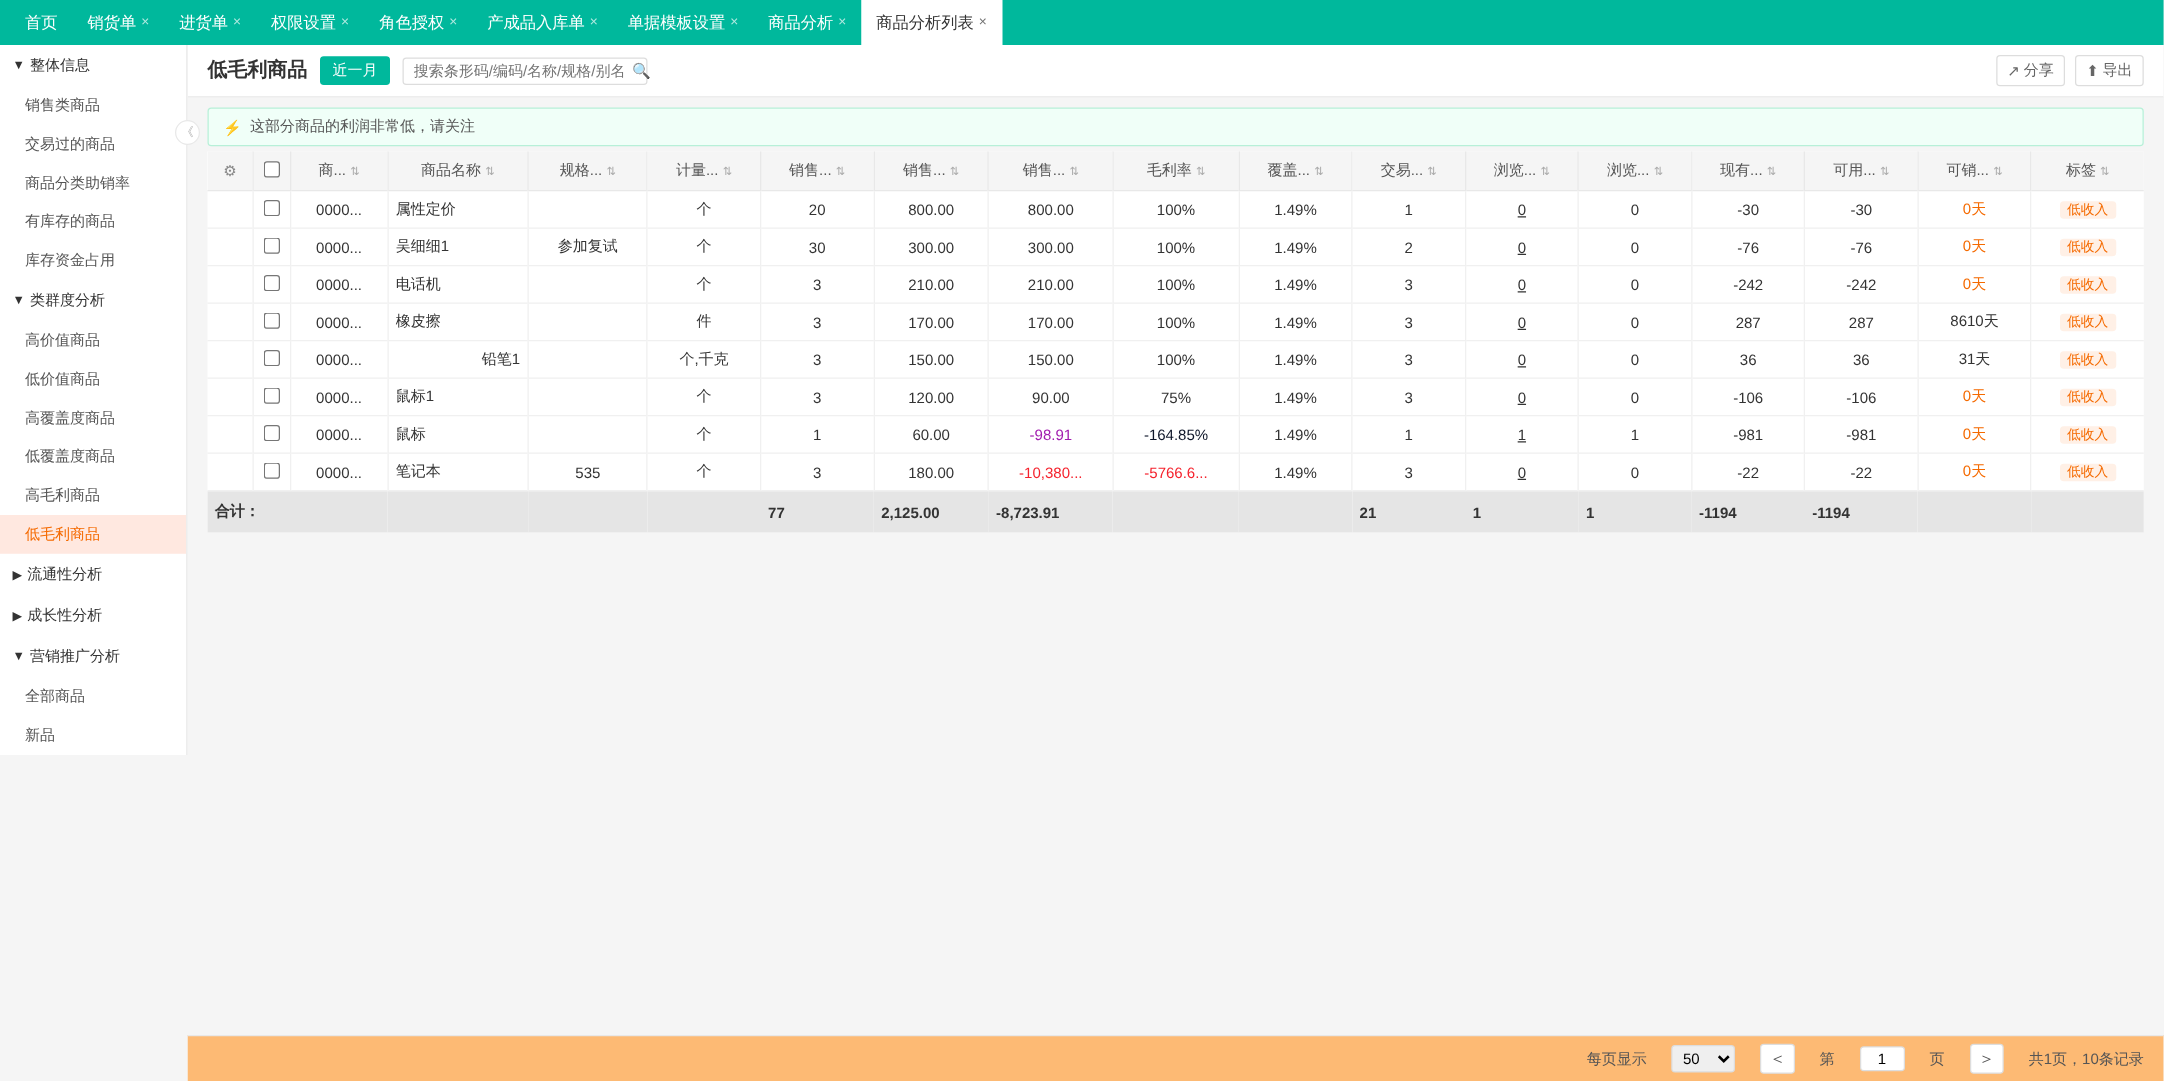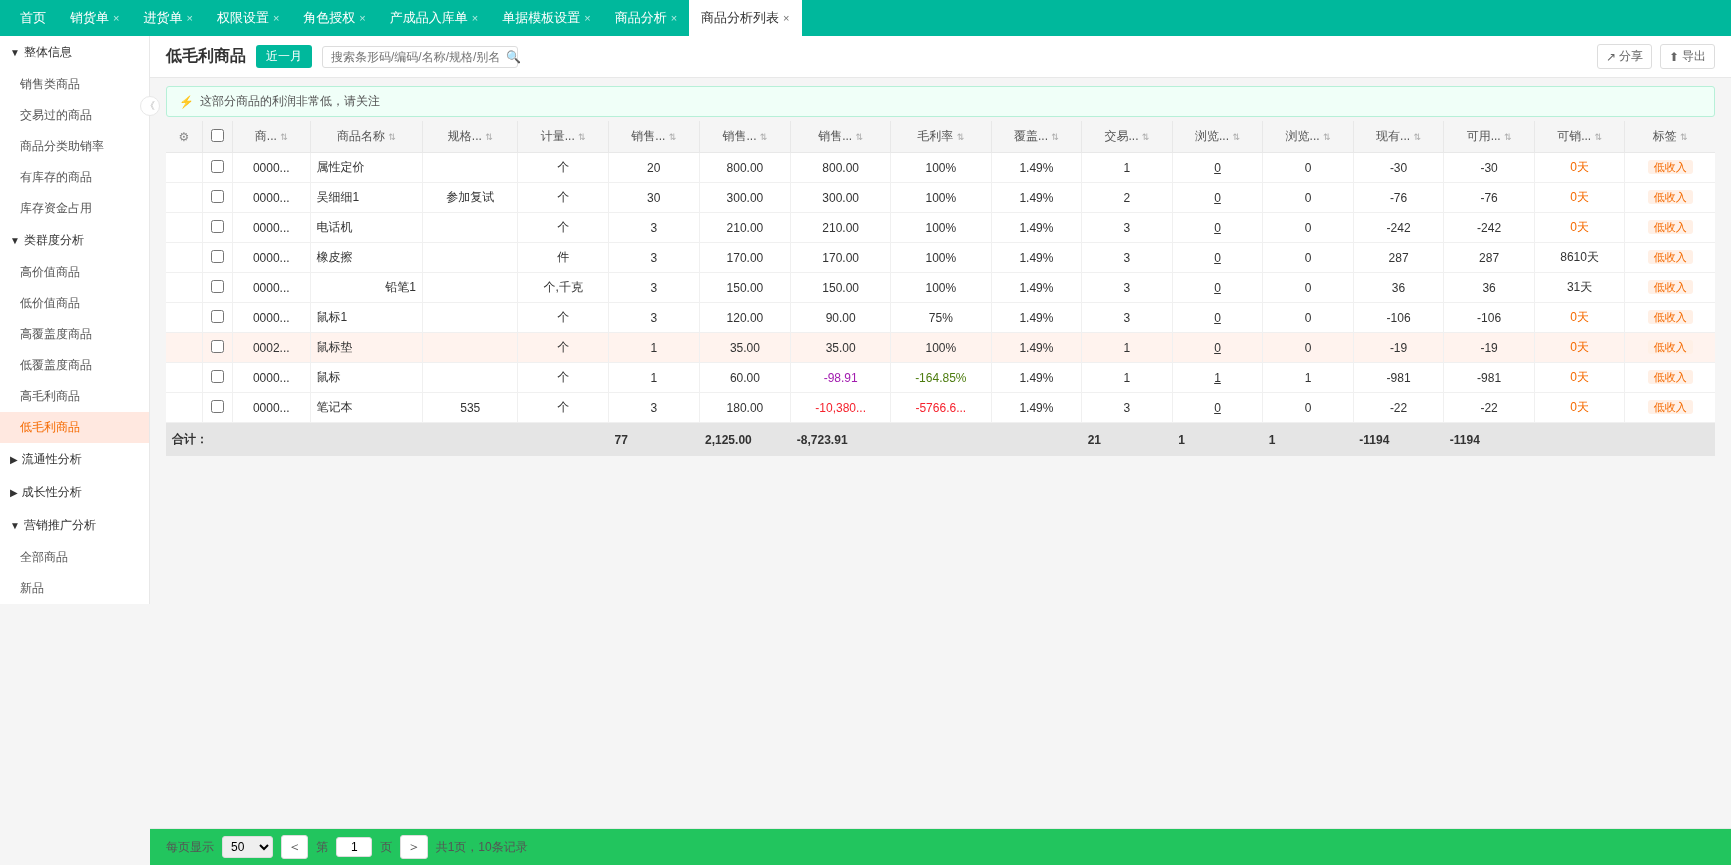--- a/index.html
+++ b/index.html
@@ -196,25 +196,25 @@
     }
     .total-row td {
       font-weight: bold;
       padding: 8px 6px;
     }
 
     
     .pagination-bar {
       display: flex;
       align-items: center;
-      justify-content: flex-start;
+      justify-content: flex-end;
       padding: 6px 16px;
-      background: #22c55e;
+      background: #fdba74;
       border-top: 1px solid #e8e8e8;
-      gap: 8px;
+      gap: 20px;
       font-size: 12px;
       color: #555;
     }
     .page-size-select {
       border: 1px solid #ddd;
       border-radius: 3px;
       padding: 2px 4px;
       font-size: 12px;
     }
     .page-btn {
@@ -489,51 +489,31 @@
     <td style="">75%</td>
     <td>1.49%</td>
     <td>3</td>
     <td class="underline">0</td>
     <td>0</td>
     <td>-106</td>
     <td>-106</td>
     <td style="color:#f56a00">0天</td>
     <td><span class="tag-low-income">低收入</span></td>
   </tr>
-            <tr class="highlighted">
-    <td></td>
-    <td class="checkbox-cell"><input type="checkbox" style=""></td>
-    <td>0002...</td>
-    <td style="text-align:left">鼠标垫</td>
-    <td></td>
-    <td>个</td>
-    <td>1</td>
-    <td>35.00</td>
-    <td style="">35.00</td>
-    <td style="">100%</td>
-    <td>1.49%</td>
-    <td>1</td>
-    <td class="underline">0</td>
-    <td>0</td>
-    <td>-19</td>
-    <td>-19</td>
-    <td style="color:#f56a00">0天</td>
-    <td><span class="tag-low-income">低收入</span></td>
-  </tr>
             <tr>
     <td></td>
     <td class="checkbox-cell"><input type="checkbox" style=""></td>
     <td>0000...</td>
     <td style="text-align:left">鼠标</td>
     <td></td>
     <td>个</td>
     <td>1</td>
     <td>60.00</td>
     <td style="color:#a21caf">-98.91</td>
-    <td style="color:#4d7c0f">-164.85%</td>
+    <td style="color:#0f172a">-164.85%</td>
     <td>1.49%</td>
     <td>1</td>
     <td class="underline">1</td>
     <td>1</td>
     <td>-981</td>
     <td>-981</td>
     <td style="color:#f56a00">0天</td>
     <td><span class="tag-low-income">低收入</span></td>
   </tr>
             <tr>

